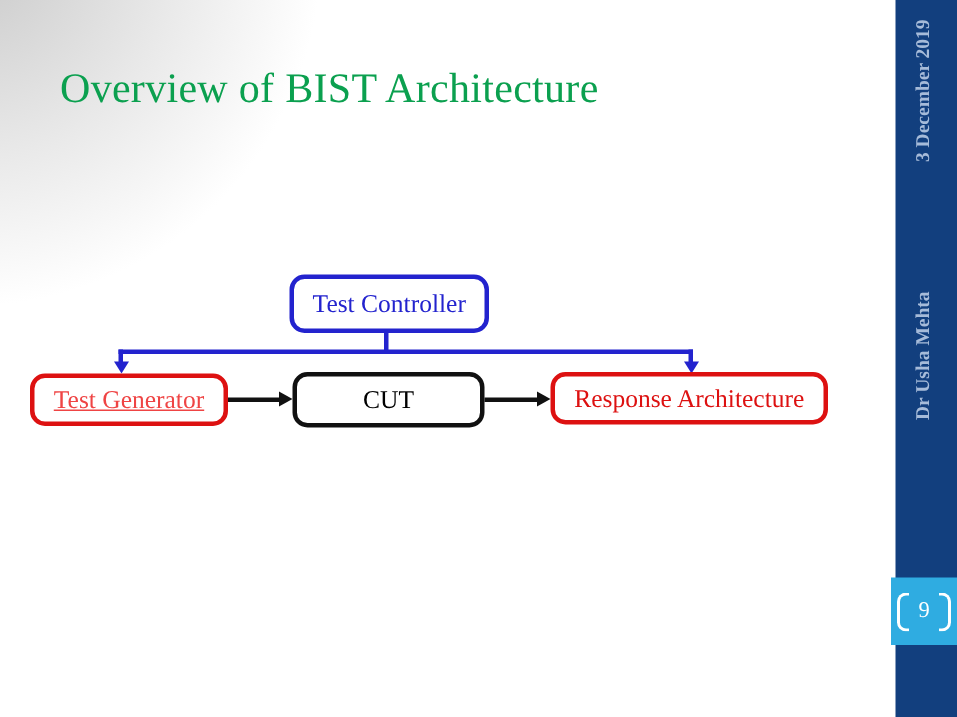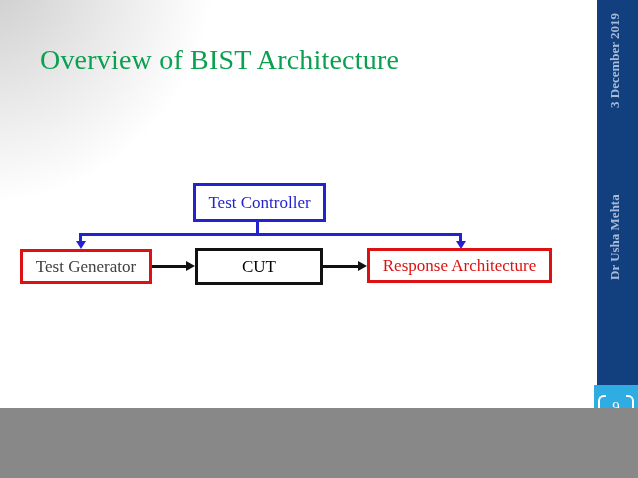--- a/index.html
+++ b/index.html
@@ -1,33 +1,33 @@
 <!DOCTYPE html>
 <html><head>
 <meta charset="utf-8">
 <style>
   html,body{margin:0;padding:0;background:#888;}
   *{box-sizing:border-box;}
   .canvas{
-    position:relative;width:638px;height:408px;overflow:hidden;
+    position:relative;width:638px;height:478px;overflow:hidden;
     background:radial-gradient(circle 300px at -20px -30px,#c9c9c9 0%,#e9e9e9 45%,#ffffff 78%),#ffffff;
     font-family:"Liberation Serif",serif;
   }
   
   .title{
     position:absolute;left:40px;top:44px;margin:0;
     font-size:28px;font-weight:400;color:#0ba04f;letter-spacing:0.2px;
   }
   
   .node{
     position:absolute;display:flex;align-items:center;justify-content:center;
-    background:#ffffff;font-size:17px;line-height:1;
+    background:#ffffff;font-size:17px;line-height:1;border-radius:10px;
   }
   .node-controller{left:193px;top:183px;width:133px;height:39px;border:3px solid #2323ce;color:#2323ce;}
-  .node-generator {left:20px; top:249px;width:132px;height:35px;border:3px solid #dd1111;color:#404040;}
+  .node-generator {left:20px; top:249px;width:132px;height:35px;border:3px solid #dd1111;color:#ef4444;text-decoration:underline;}
   .node-cut       {left:195px;top:248px;width:128px;height:37px;border:3px solid #111111;color:#000000;}
   .node-response  {left:367px;top:248px;width:185px;height:35px;border:3px solid #dd1111;color:#dd1111;}
   
   .line{position:absolute;background:#2323ce;}
   .stem {left:256px;top:221px;width:3px;height:15px;}
   .hbus {left:79px; top:233px;width:383px;height:3px;}
   .dropL{left:79px; top:233px;width:3px;height:10px;}
   .dropR{left:459px;top:233px;width:3px;height:10px;}
   .ah-down{position:absolute;width:0;height:0;
     border-left:5px solid transparent;border-right:5px solid transparent;

